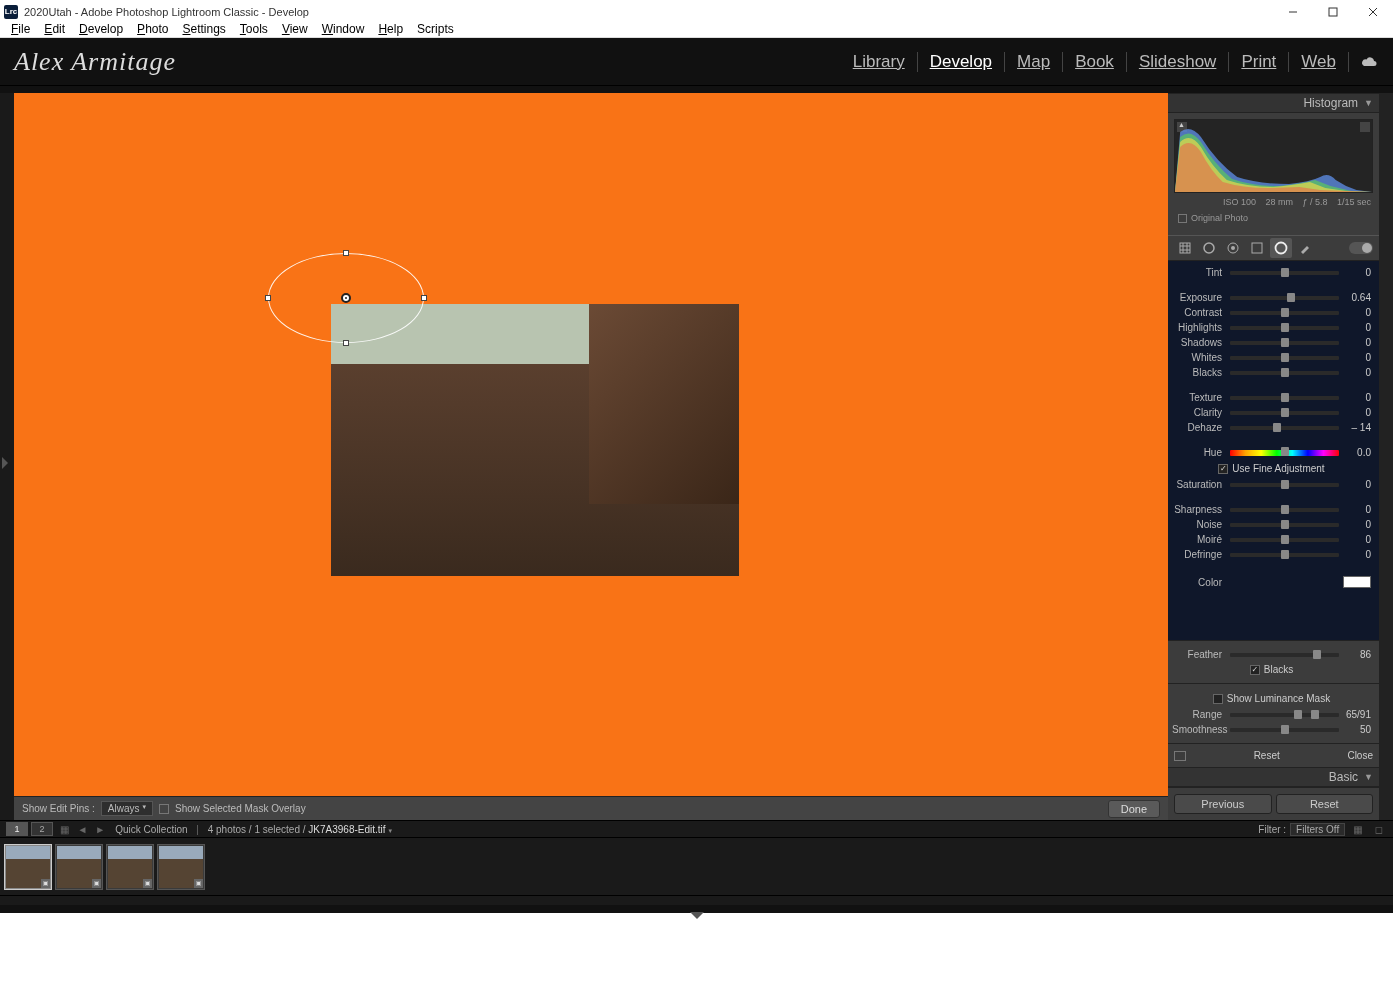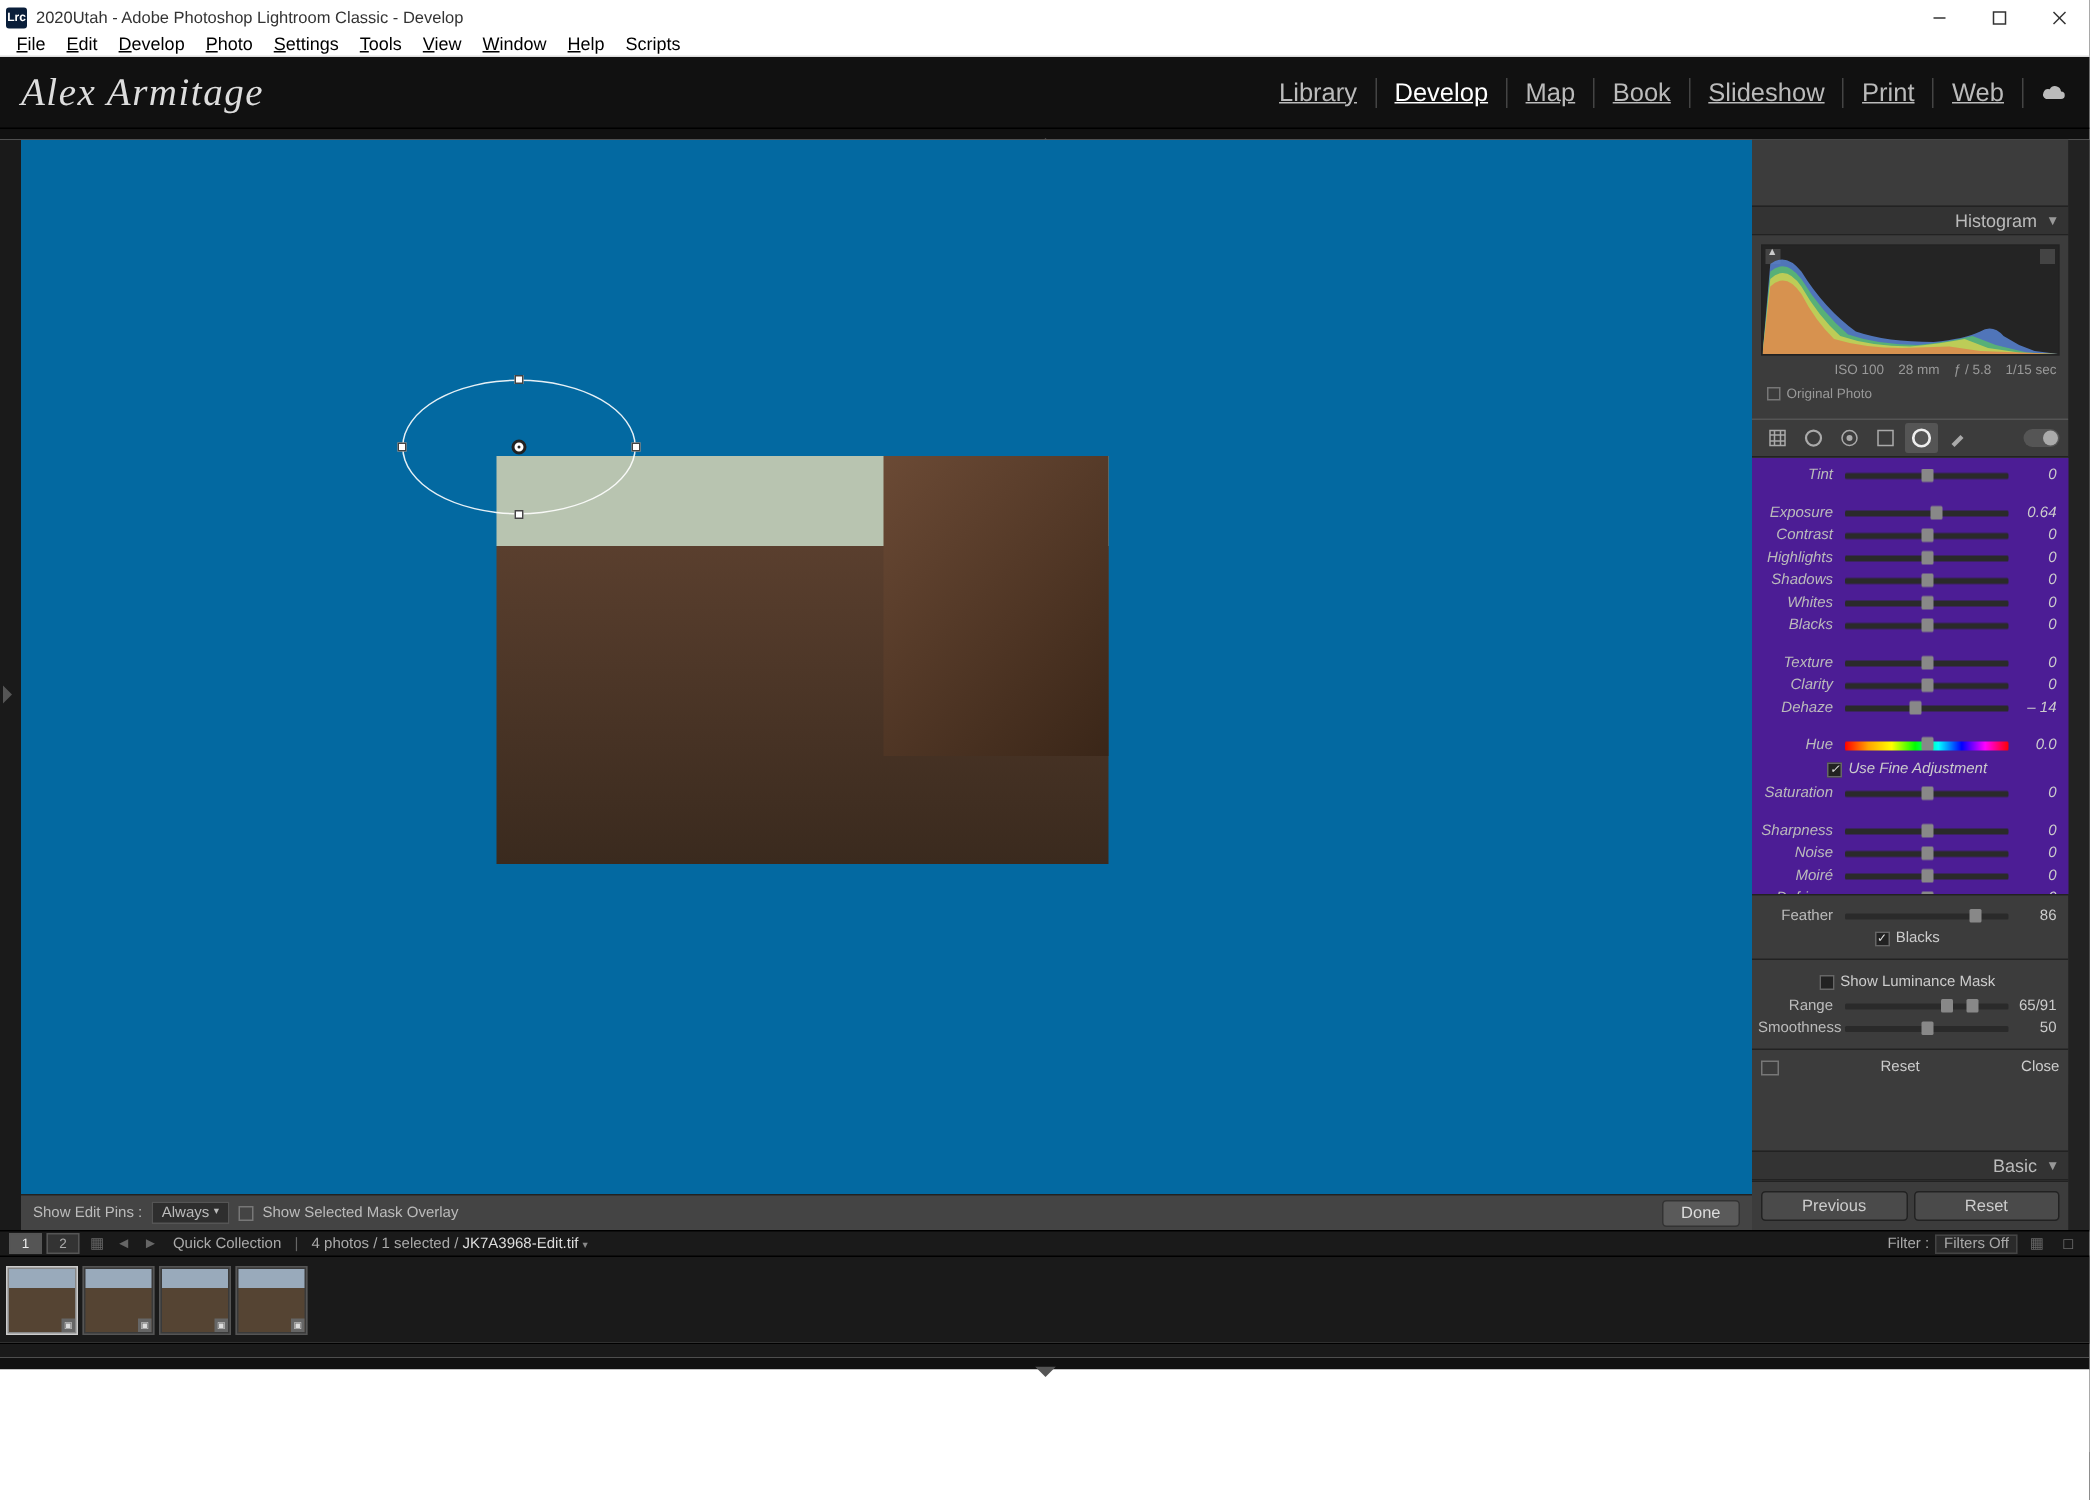--- a/index.html
+++ b/index.html
@@ -27,39 +27,39 @@
 .modulebar .cloud { width: 20px; height: 14px; margin-left: 10px; }
 
 .top-collapse { text-align: center; height: 7px; background: #111; }
 .top-collapse svg { width: 14px; height: 7px; fill: #555; }
 
 
 .main-row { display: flex; height: 727px; background: #1a1a1a; }
 .left-rail { width: 14px; background: #1a1a1a; position: relative; }
 .left-rail .expand-arrow { position: absolute; top: 50%; left: 2px; width: 0; height: 0; border-top: 6px solid transparent; border-bottom: 6px solid transparent; border-left: 6px solid #555; }
 
-.canvas-wrap { flex: 1; background: #0369a1; display: flex; flex-direction: column; position: relative; }
+.canvas-wrap { flex: 1; background: #f97316; display: flex; flex-direction: column; position: relative; }
 .canvas-area { flex: 1; position: relative; }
 .image-placeholder { position: absolute; left: 317px; top: 211px; width: 408px; height: 272px; background: linear-gradient(to bottom, #b8c4b0 0%, #b8c4b0 22%, #5a3f2e 22%, #3a2a1e 100%); }
 .image-placeholder::before { content: ""; position: absolute; right: 0; top: 0; width: 150px; height: 200px; background: linear-gradient(135deg, #6b4a35, #3a2618); }
 
 .radial-filter { position: absolute; left: 254px; top: 160px; width: 156px; height: 90px; }
 .radial-filter .ellipse { width: 100%; height: 100%; border: 1px solid rgba(255,255,255,0.9); border-radius: 50%; }
 .radial-filter .handle { position: absolute; width: 6px; height: 6px; background: #fff; border: 1px solid #444; }
 .radial-filter .h-top { left: 50%; top: -3px; transform: translateX(-50%); }
 .radial-filter .h-bottom { left: 50%; bottom: -3px; transform: translateX(-50%); }
 .radial-filter .h-left { left: -3px; top: 50%; transform: translateY(-50%); }
 .radial-filter .h-right { right: -3px; top: 50%; transform: translateY(-50%); }
 .radial-filter .center-pin { position: absolute; left: 50%; top: 50%; width: 10px; height: 10px; border: 2px solid #222; background: #fff; border-radius: 50%; transform: translate(-50%,-50%); }
 .radial-filter .center-pin::after { content: ""; position: absolute; left: 2px; top: 2px; width: 2px; height: 2px; background: #222; border-radius: 50%; }
 
 
 .right-panel { width: 211px; background: #3c3c3c; display: flex; flex-direction: column; overflow: hidden; }
 .right-scroll { width: 14px; background: #222; }
-.panel-header { height: 20px; background: #333; color: #bbb; font-size: 12px; display: flex; align-items: center; justify-content: flex-end; padding-right: 6px; border-top: 1px solid #222; border-bottom: 1px solid #222; cursor: pointer; margin-top: 44px; }
+.panel-header { height: 20px; background: #333; color: #bbb; font-size: 12px; display: flex; align-items: center; justify-content: flex-end; padding-right: 6px; border-top: 1px solid #222; border-bottom: 1px solid #222; cursor: pointer; }
 .panel-header .tri { margin-left: 6px; font-size: 9px; color: #999; }
 
 .histogram-box { padding: 6px; background: #3c3c3c; }
 .histogram { width: 100%; height: 74px; background: #242424; position: relative; border: 1px solid #222; overflow: hidden; }
 .histogram .clip-l { position: absolute; left: 2px; top: 2px; width: 10px; height: 10px; background: #444; }
 .histogram .clip-l::after { content: "▲"; font-size: 7px; color: #ccc; position: absolute; left: 1px; top: -1px; }
 .histogram .clip-r { position: absolute; right: 2px; top: 2px; width: 10px; height: 10px; background: #444; }
 .histogram svg { position: absolute; bottom: 0; left: 0; }
 .histo-info { display: flex; justify-content: space-between; font-size: 9px; color: #999; padding: 4px 2px; margin-left: 47px; }
 .origphoto { font-size: 9px; color: #999; padding: 2px 4px 6px; display: flex; align-items: center; gap: 4px; }
@@ -68,21 +68,21 @@
 .tool-strip { height: 26px; background: #3c3c3c; border-top: 1px solid #555; border-bottom: 1px solid #222; display: flex; align-items: center; justify-content: space-between; padding: 0 6px; }
 .tool-strip .tools-left { display: flex; gap: 2px; align-items: center; }
 .tool-strip .tool { width: 22px; height: 20px; display: flex; align-items: center; justify-content: center; cursor: pointer; }
 .tool-strip .tool svg { fill: #aaa; }
 .tool-strip .tool.active { background: #555; border-radius: 2px; }
 .tool-strip .tool.active svg { fill: #eee; }
 .tool-strip .switch { width: 24px; height: 12px; background: #555; border-radius: 6px; position: relative; }
 .tool-strip .switch::after { content: ""; position: absolute; right: 1px; top: 1px; width: 10px; height: 10px; background: #aaa; border-radius: 50%; }
 
 
-.sliders { flex: 1; overflow-y: auto; padding: 4px 8px 6px 4px; background: #4c1d95; font-style: italic; }
+.sliders { flex: 1; overflow-y: auto; padding: 4px 8px 6px 4px; background: #0f172a; }
 .slider-row { display: flex; align-items: center; height: 15px; font-size: 10px; color: #ccc; }
 .slider-row .label { width: 54px; text-align: right; padding-right: 4px; color: #bbb; }
 .slider-row .track { flex: 1; height: 4px; background: #2a2a2a; position: relative; border-radius: 1px; margin: 0 4px; }
 .slider-row .track .thumb { position: absolute; top: -3px; width: 8px; height: 9px; background: #888; border-radius: 1px; transform: translateX(-50%); }
 .slider-row .val { width: 28px; text-align: right; color: #ccc; }
 .slider-gap { height: 10px; }
 .hue-track { background: linear-gradient(to right, red, orange, yellow, lime, cyan, blue, magenta, red) !important; height: 6px !important; }
 .checkbox-row { display: flex; align-items: center; justify-content: center; font-size: 10px; color: #ccc; padding: 3px 0; }
 .checkbox-row .chk { width: 10px; height: 10px; background: #222; border: 1px solid #666; margin-right: 4px; display: flex; align-items: center; justify-content: center; font-size: 8px; color: #ddd; }
 .color-row { display: flex; align-items: center; font-size: 10px; color: #bbb; padding: 4px 0; }

